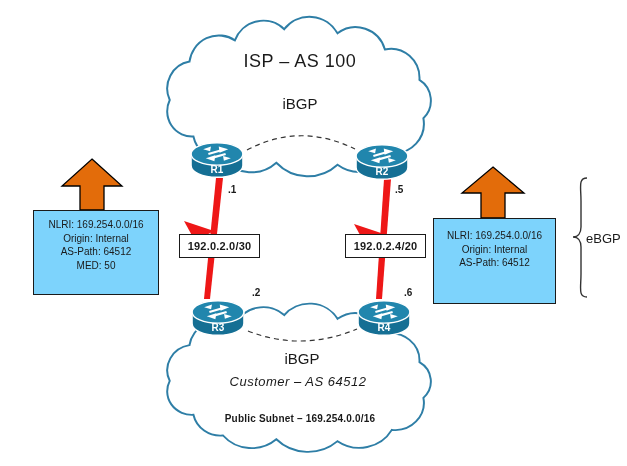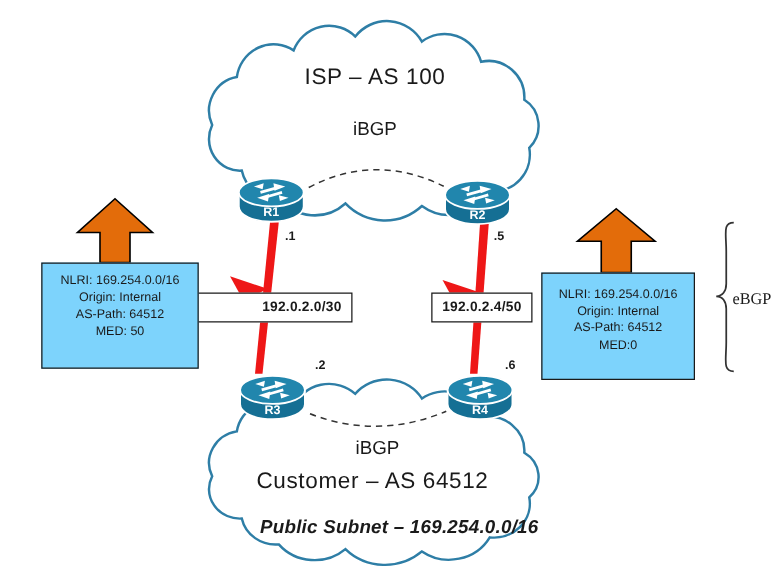--- a/index.html
+++ b/index.html
@@ -3,23 +3,23 @@
 <meta charset="utf-8">
 <style>
   html,body{margin:0;padding:0;background:#ffffff;}
   #canvas{
     position:relative;width:627px;height:466px;background:#ffffff;overflow:hidden;
     font-family:"Liberation Sans",sans-serif;color:#1a1a1a;
   }
   #diagram-svg{position:absolute;left:0;top:0;width:627px;height:466px;overflow:visible;}
   .overlay{position:absolute;white-space:nowrap;}
   .cloud-title{font-size:18px;text-align:center;letter-spacing:.5px;}
-  .cloud-title.customer{font-size:18px;}
+  .cloud-title.customer{font-size:13px;font-style:italic;}
   .ibgp-label{font-size:15px;text-align:center;}
-  .subnet-label{font-size:15px;font-weight:bold;text-align:center;letter-spacing:.2px;font-style:italic;}
+  .subnet-label{font-size:10px;font-weight:bold;text-align:center;letter-spacing:.2px;}
   .if-label{font-size:10px;font-weight:bold;}
   .link-box{
     background:#ffffff;border:1.5px solid #1a1a1a;width:79px;height:22px;
     font-size:11px;font-weight:bold;text-align:center;line-height:22px;letter-spacing:.2px;
   }
   .advert-box{
     background:#7dd3fc;border:1.5px solid #1a1a1a;text-align:center;
     font-size:10px;line-height:13.5px;box-sizing:border-box;
   }
   .advert-box .med{font-weight:normal;}
@@ -97,32 +97,31 @@
 
   <div class="overlay cloud-title customer" style="left:198px;top:374px;width:200px;">Customer – AS 64512</div>
   <div class="overlay subnet-label" style="left:208px;top:413px;width:184px;">Public Subnet – 169.254.0.0/16</div>
   <div class="overlay ibgp-label" style="left:272px;top:350px;width:60px;">iBGP</div>
 
   <div class="overlay if-label" style="left:228px;top:184px;">.1</div>
   <div class="overlay if-label" style="left:395px;top:184px;">.5</div>
   <div class="overlay if-label" style="left:252px;top:287px;">.2</div>
   <div class="overlay if-label" style="left:404px;top:287px;">.6</div>
 
-  <div class="overlay link-box" style="left:153px;top:234px;padding-left:48px;">192.0.2.0/30</div>
-  <div class="overlay link-box" style="left:345px;top:234px;">192.0.2.4/50</div>
+  <div class="overlay link-box" style="left:179px;top:234px;">192.0.2.0/30</div>
+  <div class="overlay link-box" style="left:345px;top:234px;">192.0.2.4/20</div>
 
   <div class="overlay advert-box" style="left:33px;top:210px;width:126px;height:85px;padding-top:7px;">
     <div>NLRI: 169.254.0.0/16</div>
     <div>Origin: Internal</div>
     <div>AS-Path: 64512</div>
     <div class="med">MED: 50</div>
   </div>
 
   <div class="overlay advert-box" style="left:433px;top:218px;width:123px;height:86px;padding-top:10px;">
     <div>NLRI: 169.254.0.0/16</div>
     <div>Origin: Internal</div>
     <div>AS-Path: 64512</div>
-    <div class="med">MED:0</div>
   </div>
 
-  <div class="overlay ebgp-label" style="left:586px;top:231px;font-family:Liberation Serif, serif;">eBGP</div>
+  <div class="overlay ebgp-label" style="left:586px;top:231px;">eBGP</div>
 
 </div>
 
 </body></html>

